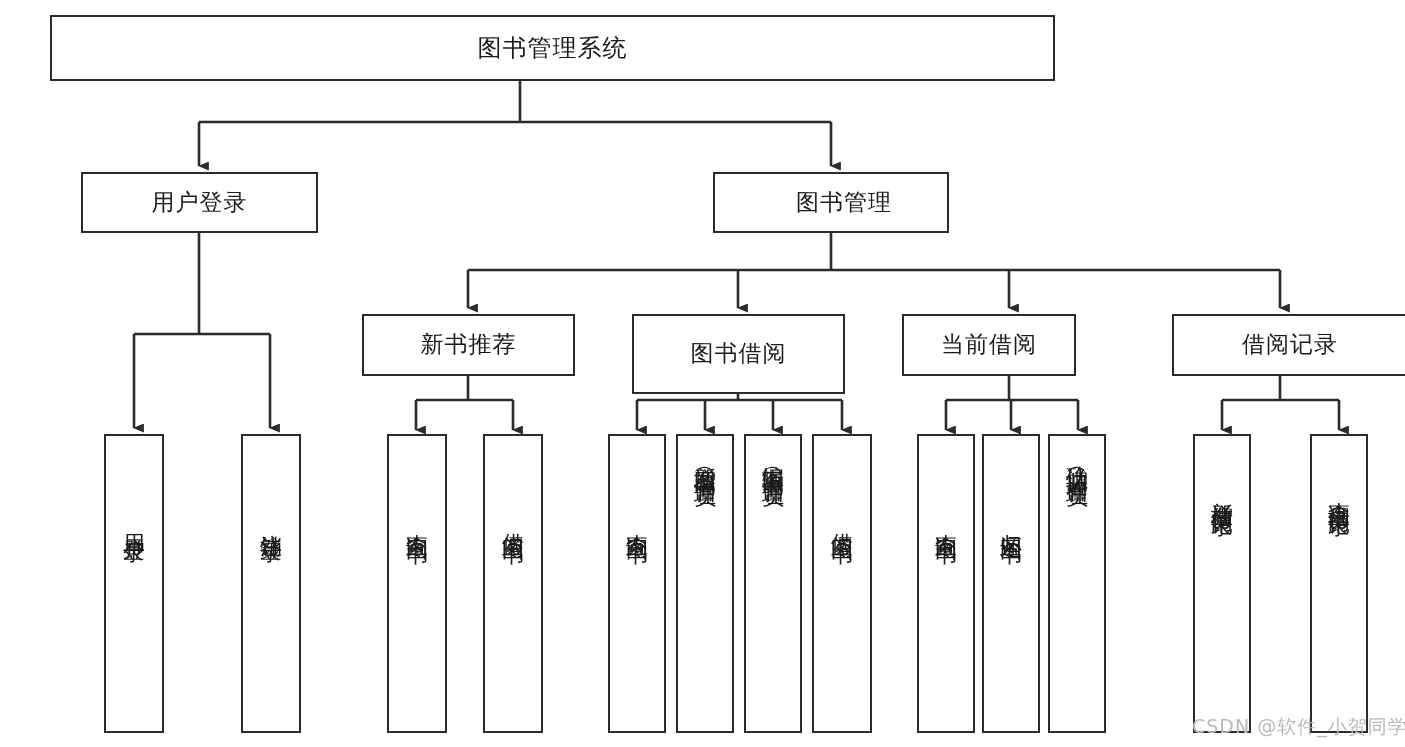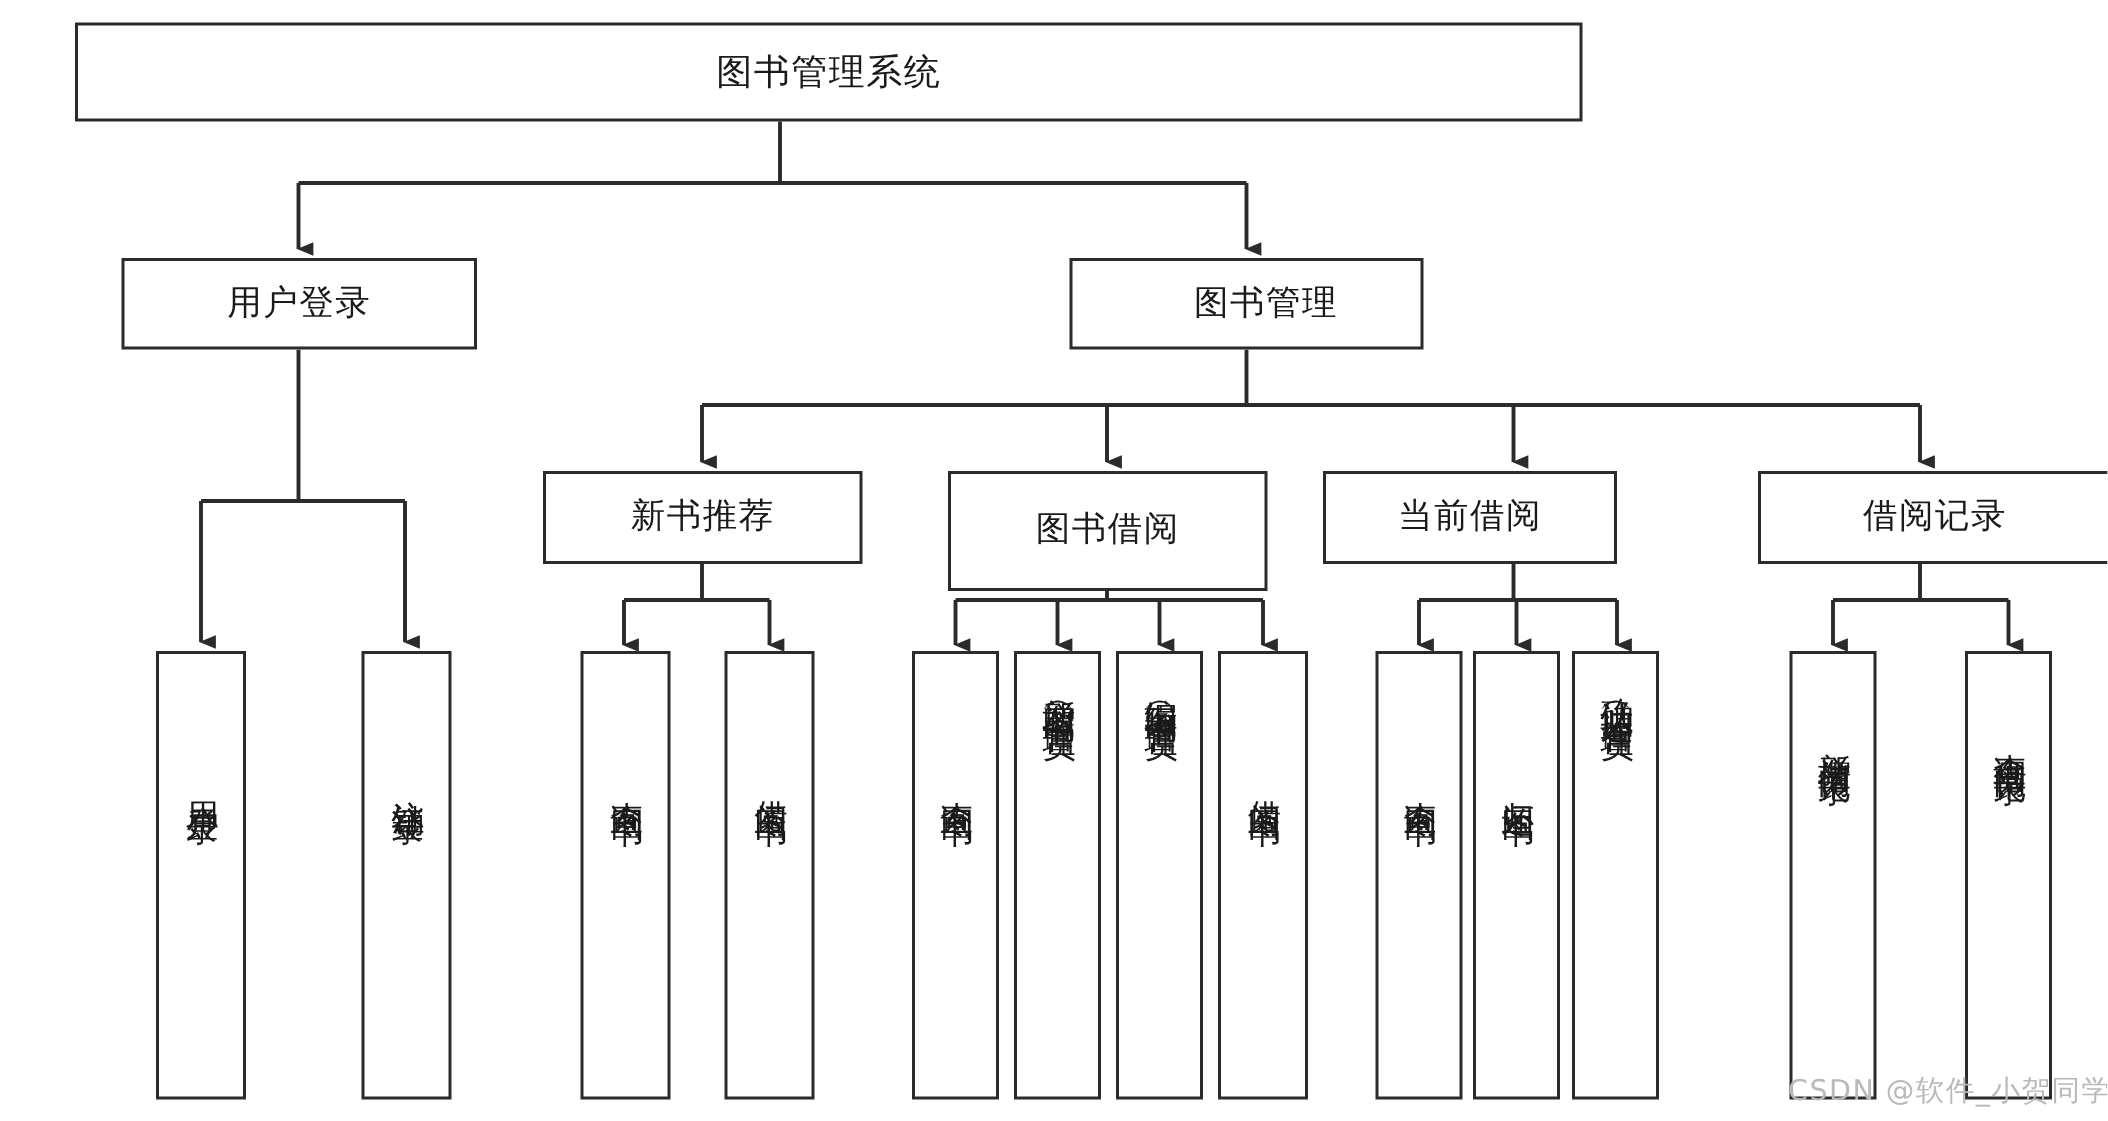--- a/index.html
+++ b/index.html
@@ -147,21 +147,21 @@
   </div>
 
   <div class="node horiz" style="left:362px; top:314px; width:213px; height:62px;">
     <span>新书推荐</span>
   </div>
 
   <div class="node horiz" style="left:632px; top:314px; width:213px; height:80px;">
     <span>图书借阅</span>
   </div>
 
-  <div class="node horiz" style="left:882px; top:314px; width:196px; height:62px;">
+  <div class="node horiz" style="left:902px; top:314px; width:174px; height:62px;">
     <span>当前借阅</span>
   </div>
 
   <div class="node horiz" style="left:1172px; top:314px; width:236px; height:62px;">
     <span>借阅记录</span>
   </div>
 
   <div class="node vert" style="left:104px; top:434px; width:60px; height:299px;">
     <span class="vlabel short">用户登录</span>
   </div>

